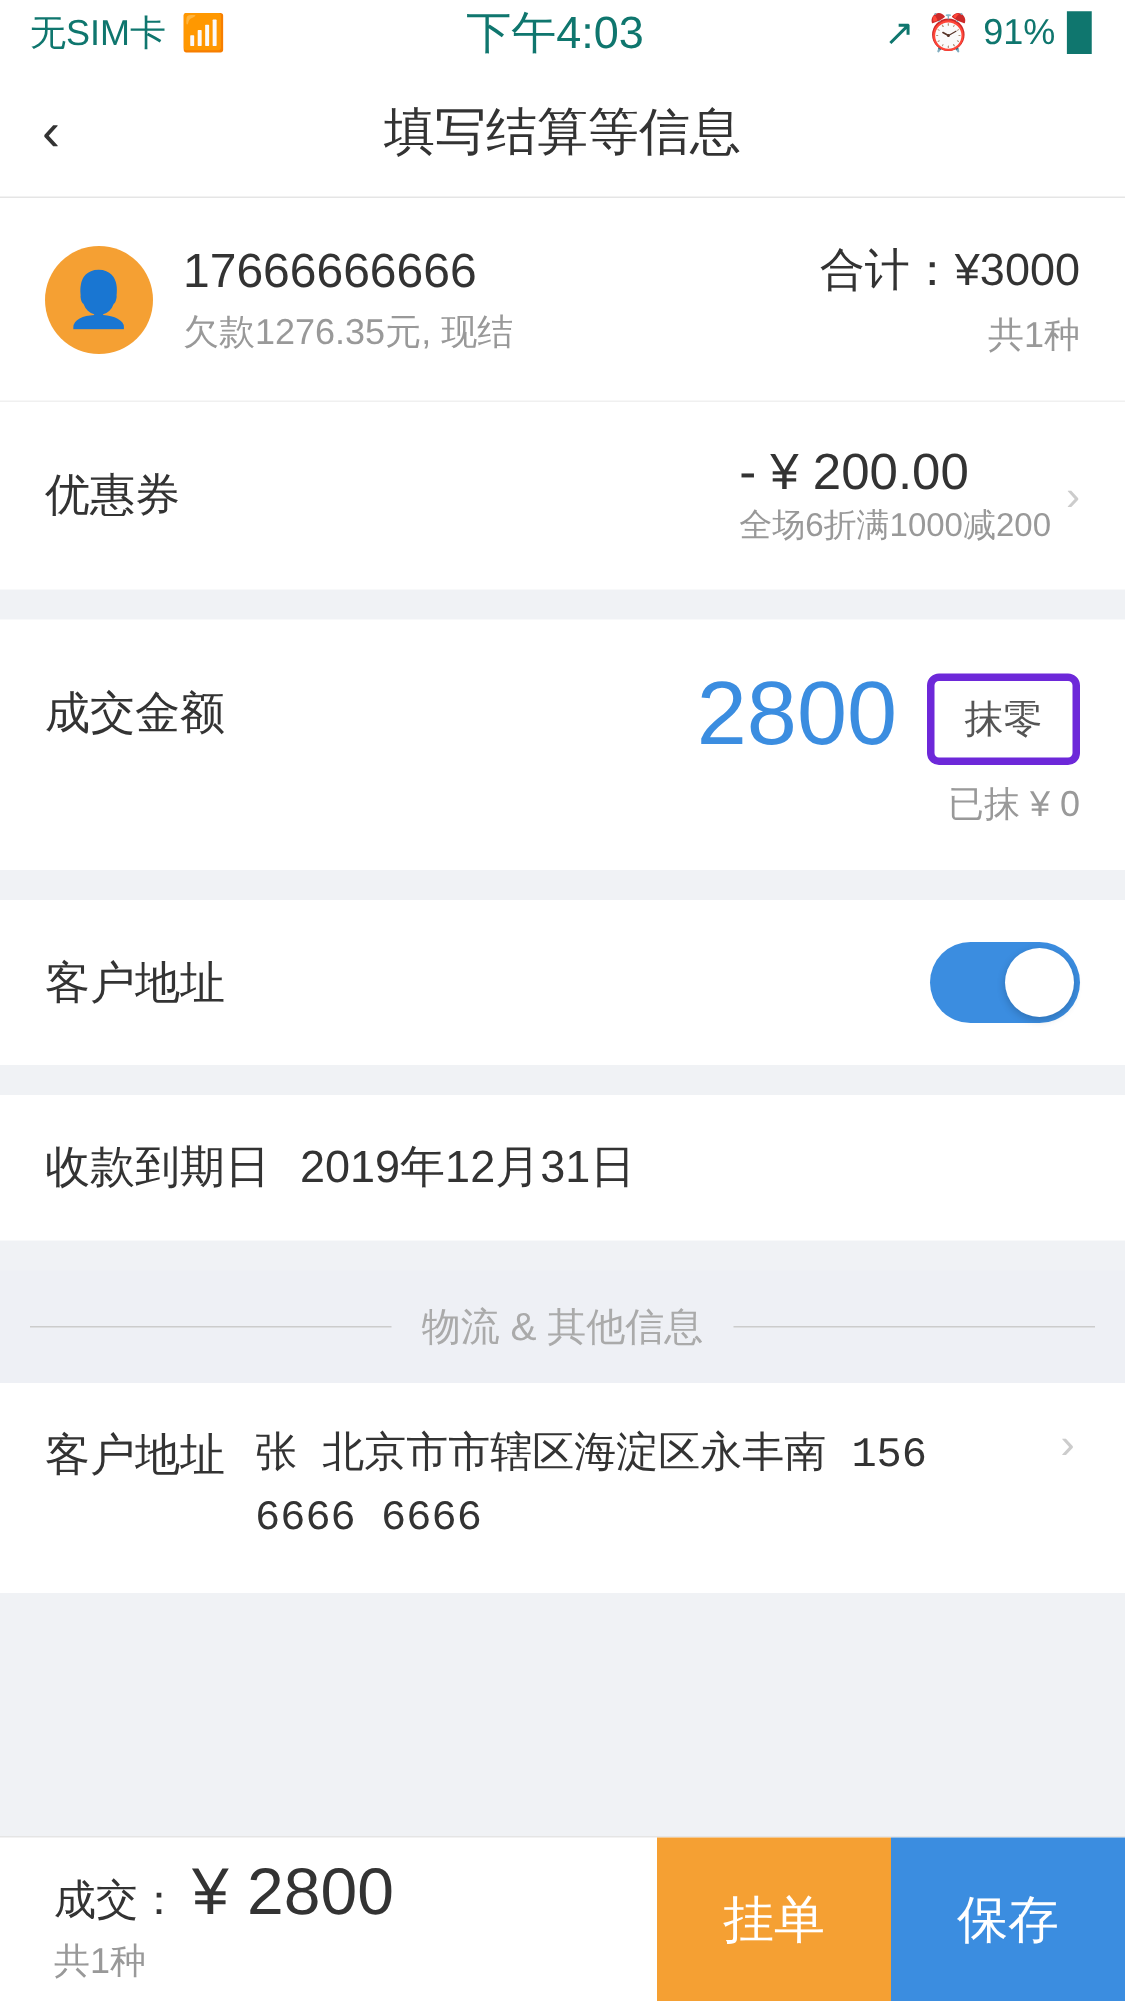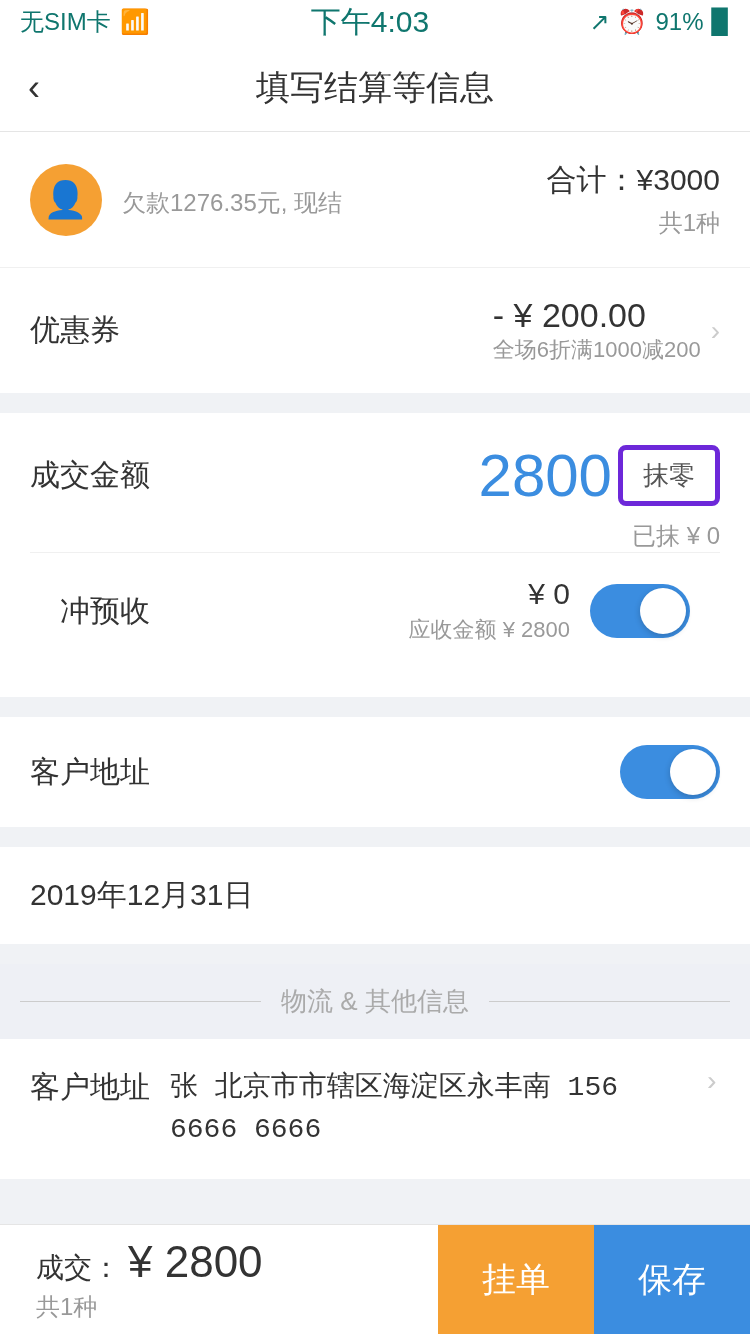--- a/index.html
+++ b/index.html
@@ -105,21 +105,21 @@
       padding: 28px 30px;
       margin-bottom: 20px;
     }
     .amount-row {
       display: flex;
       align-items: center;
       justify-content: space-between;
       margin-bottom: 10px;
     }
     .amount-label { font-size: 30px; color: #333; }
-    .amount-value-row { display: flex; align-items: center; gap: 6px; }
+    .amount-value-row { display: flex; align-items: flex-end; gap: 20px; }
     .amount-value { font-size: 60px; font-weight: 400; color: #3b8de0; }
     .round-btn {
       border: 5px solid #6d28d9;
       border-radius: 8px;
       padding: 8px 20px;
       font-size: 26px;
       color: #555;
       background: #fff;
     }
     .amount-sub { font-size: 24px; color: #999; text-align: right; margin-top: 4px; }
@@ -270,20 +270,21 @@
   <div class="nav-title">填写结算等信息</div>
 </div>
 
 <div class="section">
   <div class="user-row">
     <div class="user-left">
       <div class="avatar">
         <span>👤</span>
       </div>
       <div>
+        <div class="user-info-name">17666666666</div>
         <div class="user-info-sub">欠款1276.35元, 现结</div>
       </div>
     </div>
     <div class="user-right">
       <div class="user-total">合计：¥3000</div>
       <div class="user-count">共1种</div>
     </div>
   </div>
 
   <div class="coupon-row">
@@ -301,42 +302,31 @@
 <div class="amount-section section">
   <div class="amount-row">
     <div class="amount-label">成交金额</div>
     <div class="amount-value-row">
       <div class="amount-value">2800</div>
       <button class="round-btn">抹零</button>
     </div>
   </div>
   <div class="amount-sub">已抹  ¥ 0</div>
 
-  <div class="prepay-row">
-    <div class="prepay-label">冲预收</div>
-    <div class="prepay-right">
-      <div class="prepay-amount-block">
-        <div class="prepay-amount">¥ 0</div>
-        <div class="prepay-sub">应收金额 ¥ 2800</div>
-      </div>
-      <div class="toggle">
-        <div class="toggle-knob"></div>
-      </div>
-    </div>
-  </div>
 </div>
 
 <div class="single-row-section section">
   <div class="single-label">客户地址</div>
   <div class="toggle">
     <div class="toggle-knob"></div>
   </div>
 </div>
 
 <div class="due-date-section section">
+  <div class="due-label">收款到期日</div>
   <div class="due-value">2019年12月31日</div>
 </div>
 
 <div class="divider-section">
   <div class="divider-line"></div>
   <div class="divider-text">物流 &amp; 其他信息</div>
   <div class="divider-line"></div>
 </div>
 
 <div class="address-section section">

